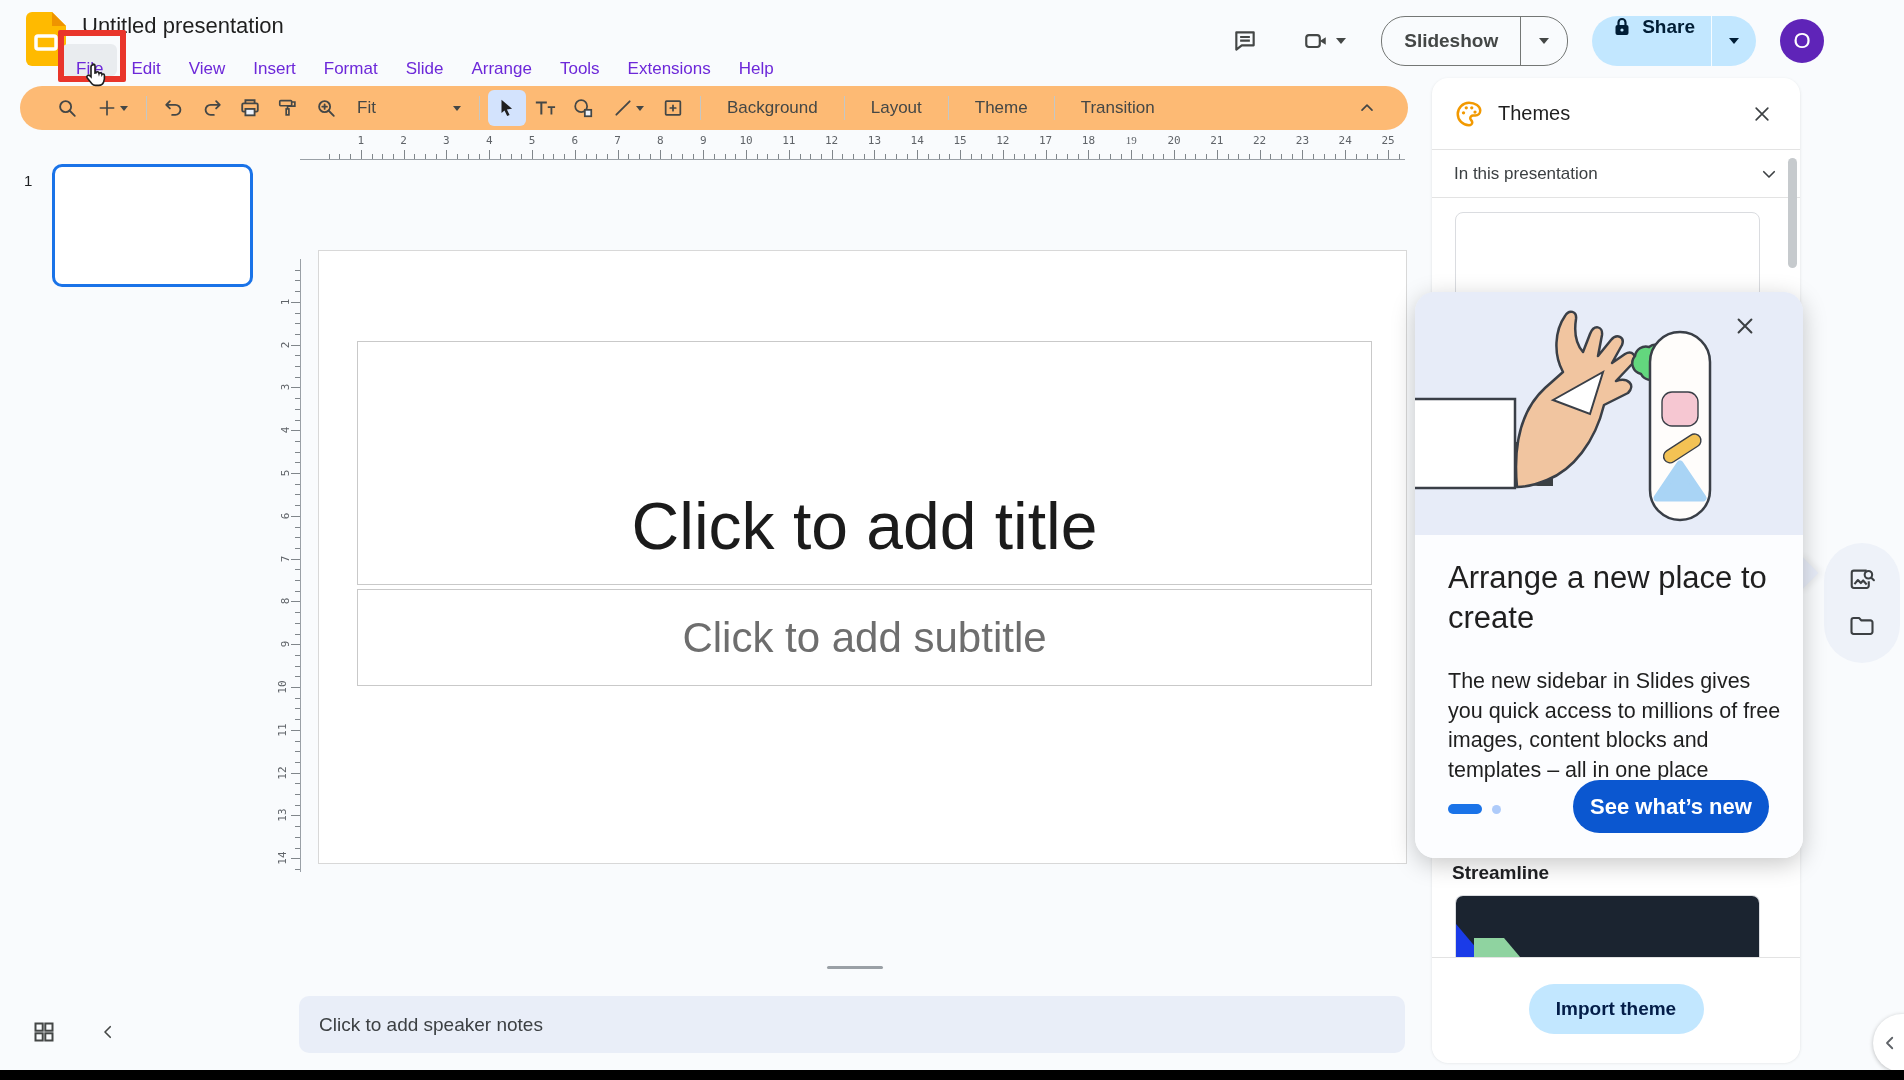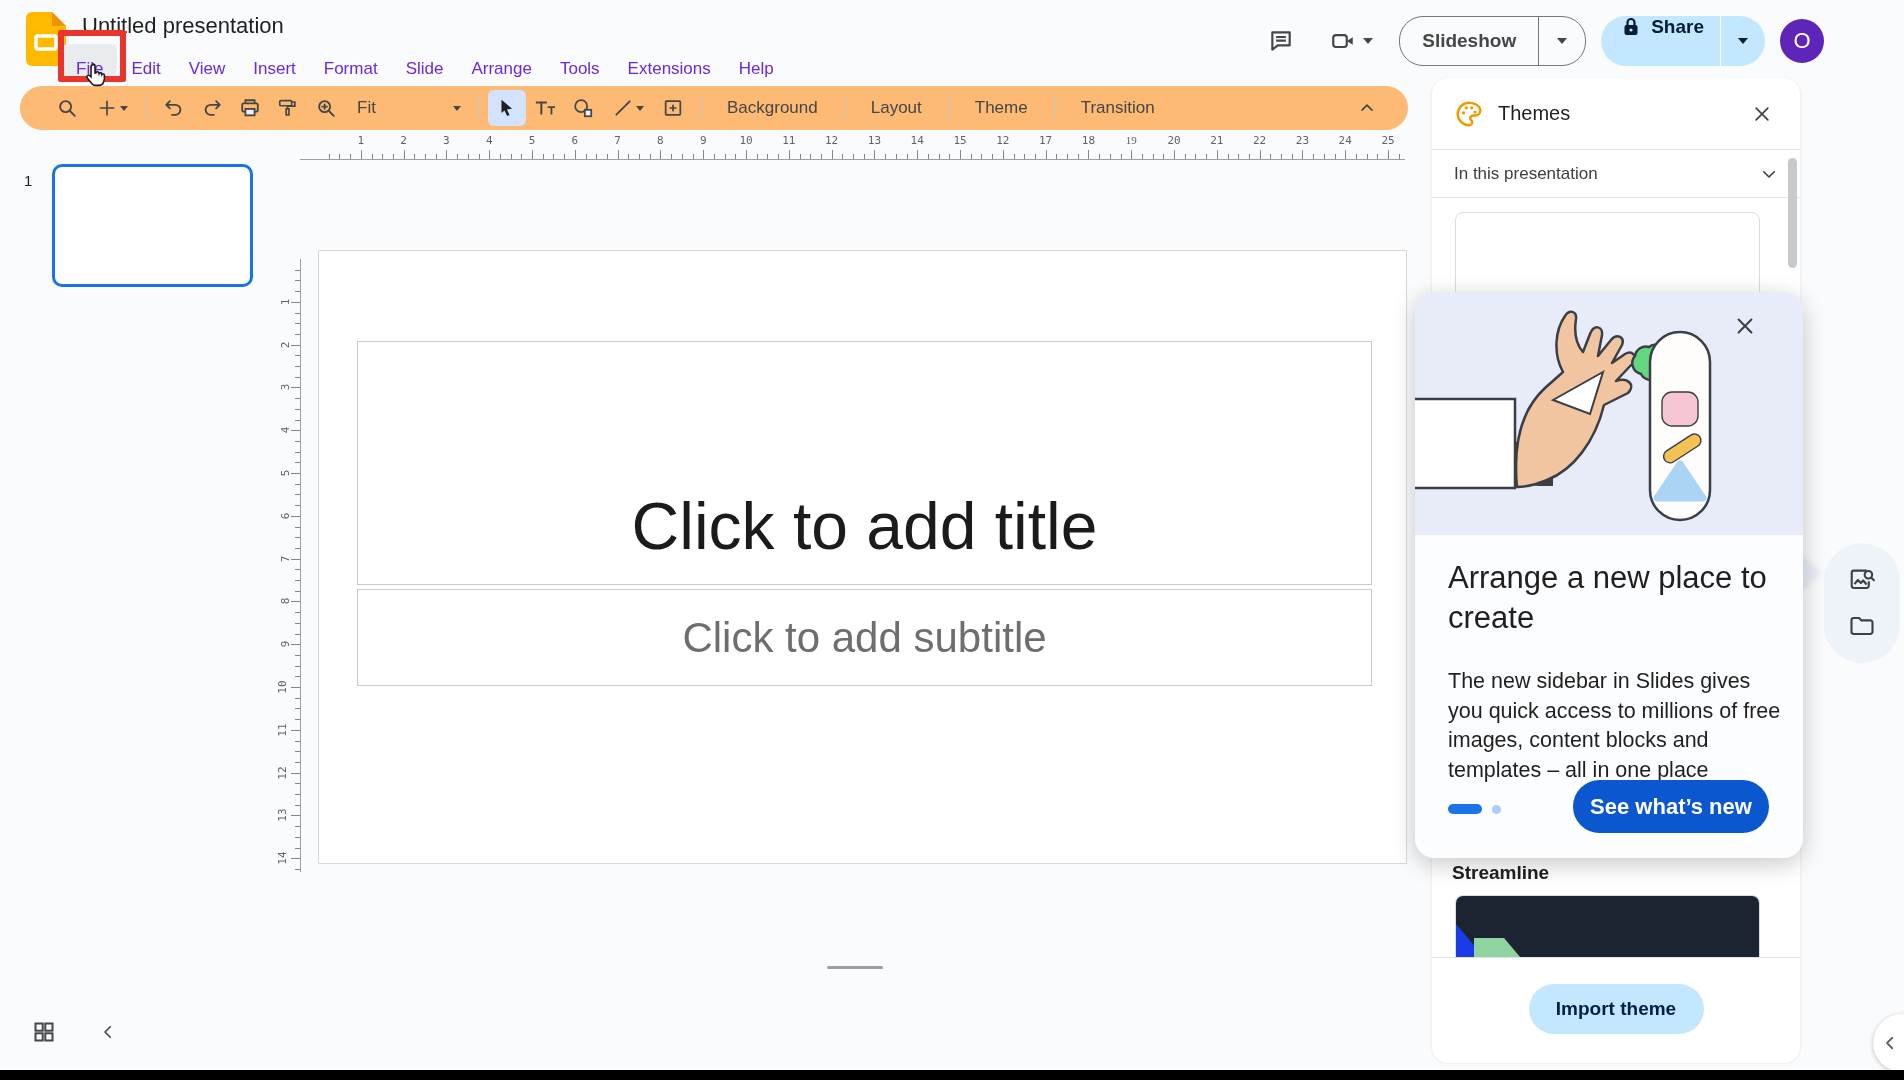--- a/index.html
+++ b/index.html
@@ -120,21 +120,21 @@
       <div class="menu-item">Arrange</div>
       <div class="menu-item">Tools</div>
       <div class="menu-item">Extensions</div>
       <div class="menu-item">Help</div>
     </div>
   <div class="abs" id="annotation-box" style="left:58px;top:30px;"></div>
   <svg class="abs" style="left:84px;top:62px;z-index:41;" width="24" height="26" viewBox="0 0 24 26">
     <path d="M9,2 c1.2,0 2,.9 2,2 v7 l1,-.2 c0,-1.2 2.6,-1.4 2.8,0 l.2,.8 c.3,-1.1 2.6,-1 2.8,.3 l.1,.7 c.5,-.9 2.4,-.7 2.5,.6 c.2,2.2 .1,5 -.9,7.2 c-.8,1.8 -2.4,3 -4.6,3 h-3.4 c-1.5,0 -2.7,-.6 -3.6,-1.7 l-4.6,-5.6 c-1.5,-1.8 1,-3.8 2.6,-2.3 l1.1,1.1 v-9.9 c0,-1.1 .8,-2 2,-2 z" fill="#fff" stroke="#1f1f1f" stroke-width="1.6"></path>
   </svg>
 
-  <div class="abs flex" style="right:80px;top:16px;gap:15px;">
+  <div class="abs flex" style="right:80px;top:16px;gap:24px;">
     <div class="icon-btn">
       <svg width="26" height="26" viewBox="0 0 24 24">
         <path d="M4,4 h16 v12 h-11 l-5,4 z" fill="none" stroke="#444746" stroke-width="2" stroke-linejoin="round"></path>
         <path d="M7.5,8.3 h9 M7.5,11.6 h9" stroke="#444746" stroke-width="2"></path>
       </svg>
     </div>
     <div class="icon-btn" style="width:66px;gap:7px;">
       <svg width="26" height="26" viewBox="0 0 24 24">
         <rect x="3" y="6.5" width="12.5" height="11" rx="2.5" fill="none" stroke="#444746" stroke-width="2"></rect>
         <path d="M15.5,12 l5.5,-3.5 v7 z" fill="#444746"></path>
@@ -465,20 +465,23 @@
   <div class="abs" id="slide-page">
     <div class="abs" id="title-box">
       <span class="ph">Click to add title</span>
     </div>
     <div class="abs" id="subtitle-box">
       <span class="ph">Click to add subtitle</span>
     </div>
   </div>
   <div class="abs" id="notes-handle"></div>
 
+  <div class="abs" id="notes-bar">
+    <span>Click to add speaker notes</span>
+  </div>
 
   <div class="abs bl-btn" style="left:26px;top:1014px;">
     <svg width="24" height="24" viewBox="0 0 24 24">
       <rect x="3.5" y="3.5" width="7.2" height="7.2" fill="none" stroke="#444746" stroke-width="2"></rect>
       <rect x="13.3" y="3.5" width="7.2" height="7.2" fill="none" stroke="#444746" stroke-width="2"></rect>
       <rect x="3.5" y="13.3" width="7.2" height="7.2" fill="none" stroke="#444746" stroke-width="2"></rect>
       <rect x="13.3" y="13.3" width="7.2" height="7.2" fill="none" stroke="#444746" stroke-width="2"></rect>
     </svg>
   </div>
   <div class="abs bl-btn" style="left:90px;top:1014px;">

